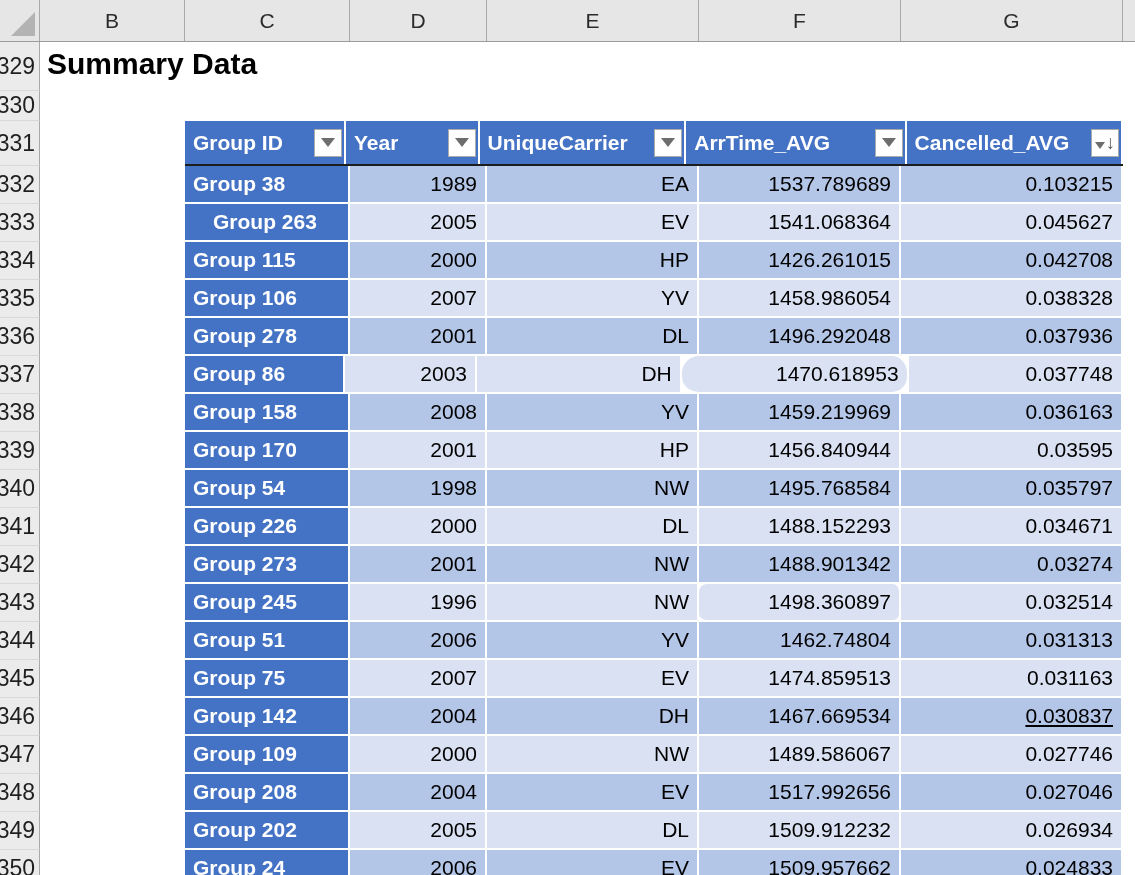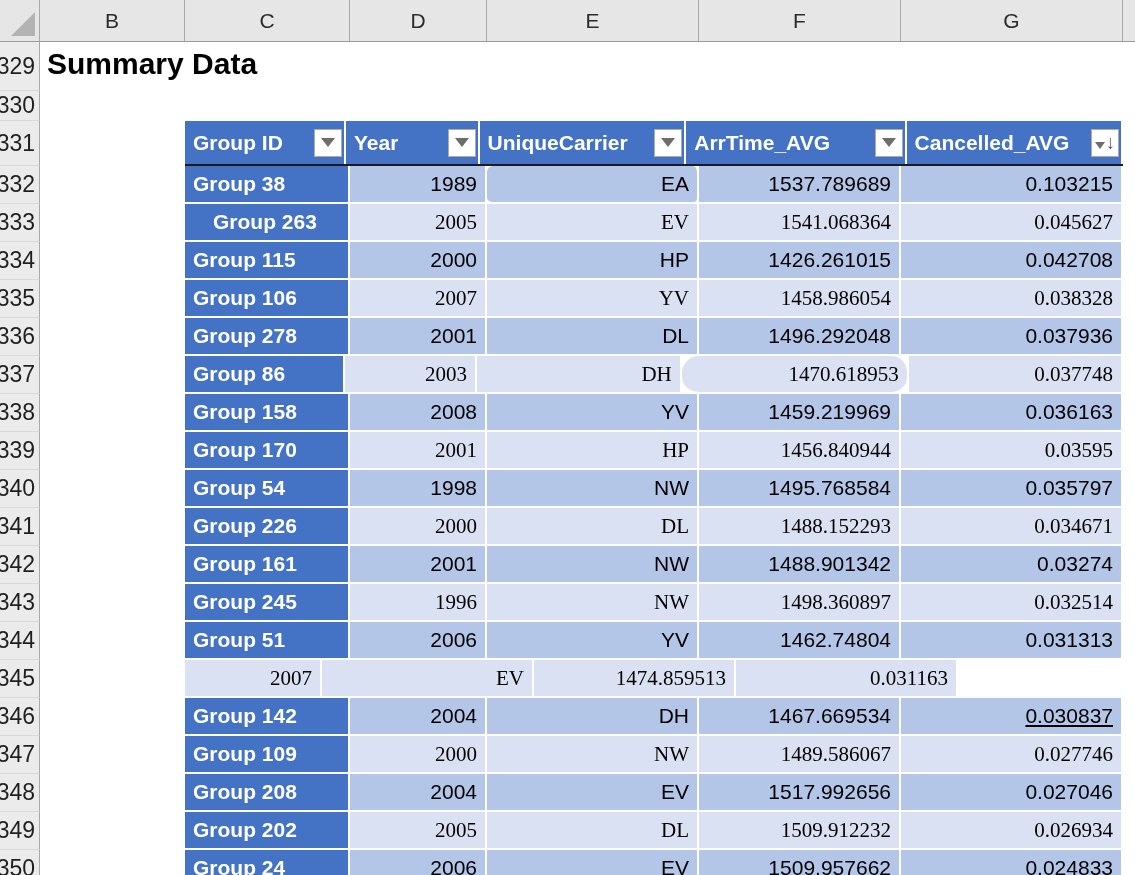--- a/index.html
+++ b/index.html
@@ -103,21 +103,21 @@
     border-right: 2px solid #fff;
     border-bottom: 2px solid #fff;
     overflow: hidden; white-space: nowrap;
   }
   .dcell.first {
     background: var(--header-blue);
     color: #fff; font-weight: 700;
     justify-content: flex-start;
   }
   .drow.band-a .dcell:not(.first) { background: var(--band-dark); }
-  .drow.band-b .dcell:not(.first) { background: var(--band-light); font-family: Liberation Serif, serif; }
+  .drow.band-b .dcell:not(.first) { background: var(--band-light); }
 </style>
 </head>
 <body style="--header-blue: #4472C4; --band-dark: #B4C6E7; --band-light: #D9E1F2;">
 
 <div class="colstrip">
   <div class="corner">
     <div class="tri-corner"></div>
   </div>
 
 <div class="colcell" style="width: 145px;">B</div>
@@ -187,21 +187,21 @@
         <div class="fbtn">
           <span class="tri small"></span>
           <span class="sort-arrow">↓</span>
         </div>
       </div>
     </div>
 
 <div class="drow band-a">
       <div class="dcell first" style="width: 165px;">Group 38</div>
       <div class="dcell" style="width: 137px;">1989</div>
-      <div class="dcell" style="width: 212px; border-radius: 6px;">EA</div>
+      <div class="dcell" style="width: 212px;">EA</div>
       <div class="dcell" style="width: 202px;">1537.789689</div>
       <div class="dcell" style="width: 222px;">0.103215</div>
     </div>
     <div class="drow band-b">
       <div class="dcell first" style="width: 165px; padding-left: 28px;">Group 263</div>
       <div class="dcell" style="width: 137px;">2005</div>
       <div class="dcell" style="width: 212px;">EV</div>
       <div class="dcell" style="width: 202px;">1541.068364</div>
       <div class="dcell" style="width: 222px;">0.045627</div>
     </div>
@@ -255,41 +255,42 @@
       <div class="dcell" style="width: 222px;">0.035797</div>
     </div>
     <div class="drow band-b">
       <div class="dcell first" style="width: 165px;">Group 226</div>
       <div class="dcell" style="width: 137px;">2000</div>
       <div class="dcell" style="width: 212px;">DL</div>
       <div class="dcell" style="width: 202px; padding-left: 20px;">1488.152293</div>
       <div class="dcell" style="width: 222px;">0.034671</div>
     </div>
     <div class="drow band-a">
-      <div class="dcell first" style="width: 165px;">Group 161</div>
+      <div class="dcell first" style="width: 165px;">Group 273</div>
       <div class="dcell" style="width: 137px;">2001</div>
       <div class="dcell" style="width: 212px;">NW</div>
       <div class="dcell" style="width: 202px;">1488.901342</div>
       <div class="dcell" style="width: 222px;">0.03274</div>
     </div>
     <div class="drow band-b">
       <div class="dcell first" style="width: 165px;">Group 245</div>
       <div class="dcell" style="width: 137px; text-align: right;">1996</div>
       <div class="dcell" style="width: 212px;">NW</div>
-      <div class="dcell" style="width: 202px;">1498.360897</div>
+      <div class="dcell" style="width: 202px; border-radius: 8px;">1498.360897</div>
       <div class="dcell" style="width: 222px;">0.032514</div>
     </div>
     <div class="drow band-a">
       <div class="dcell first" style="width: 165px;">Group 51</div>
       <div class="dcell" style="width: 137px;">2006</div>
       <div class="dcell" style="width: 212px;">YV</div>
       <div class="dcell" style="width: 202px;">1462.74804</div>
       <div class="dcell" style="width: 222px;">0.031313</div>
     </div>
     <div class="drow band-b">
+      <div class="dcell first" style="width: 165px;">Group 75</div>
       <div class="dcell" style="width: 137px;">2007</div>
       <div class="dcell" style="width: 212px;">EV</div>
       <div class="dcell" style="width: 202px;">1474.859513</div>
       <div class="dcell" style="width: 222px;">0.031163</div>
     </div>
     <div class="drow band-a">
       <div class="dcell first" style="width: 165px;">Group 142</div>
       <div class="dcell" style="width: 137px;">2004</div>
       <div class="dcell" style="width: 212px;">DH</div>
       <div class="dcell" style="width: 202px;">1467.669534</div>

